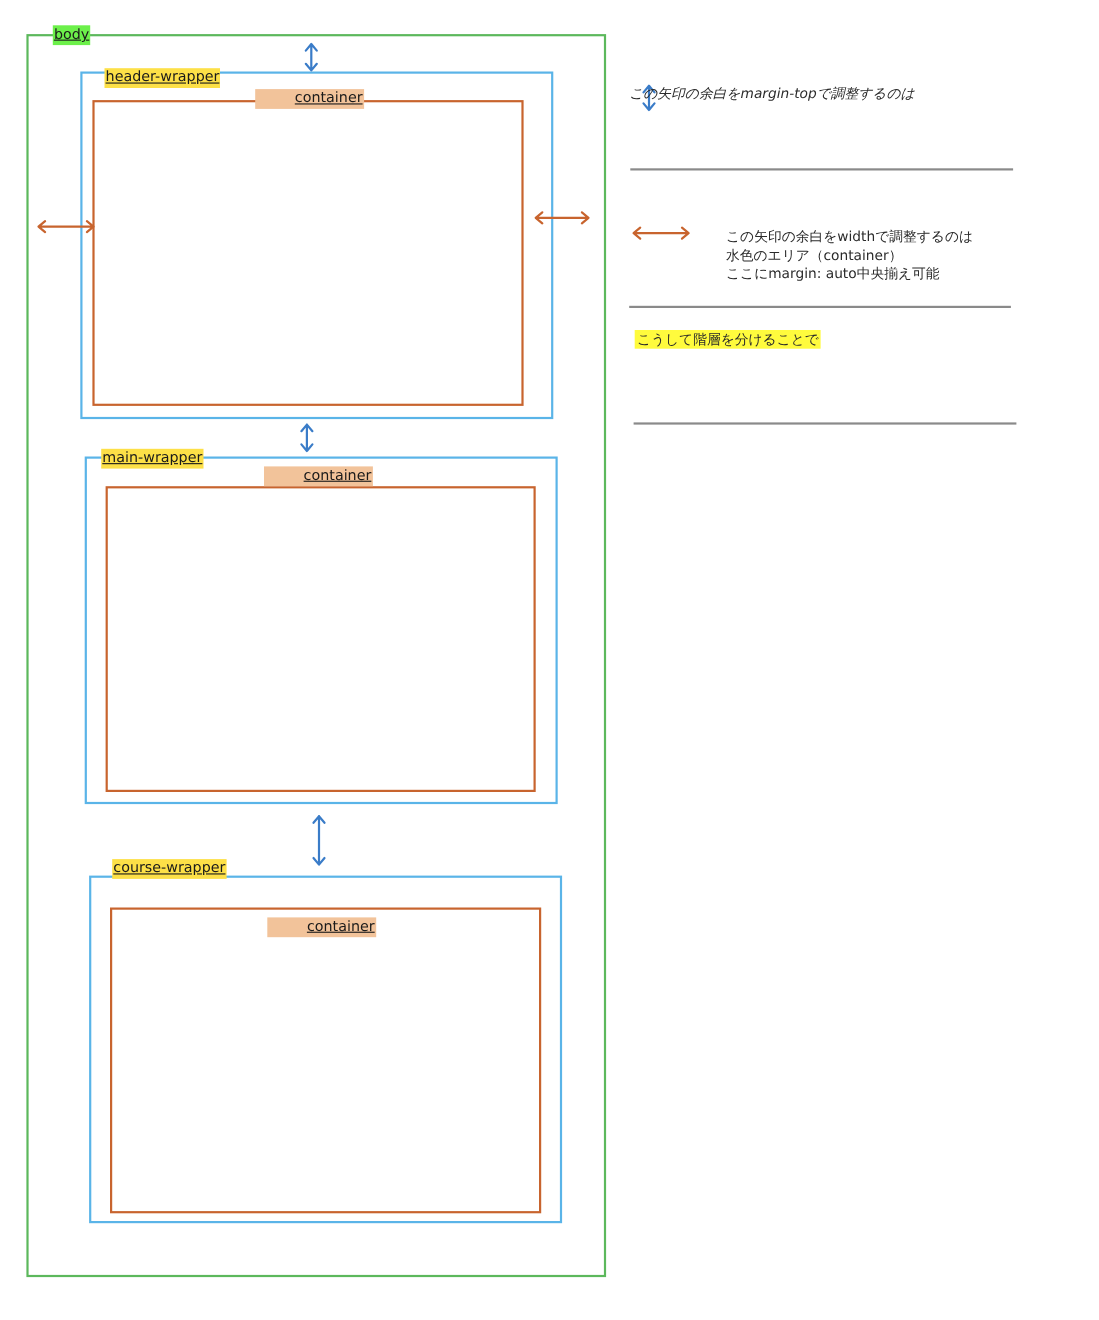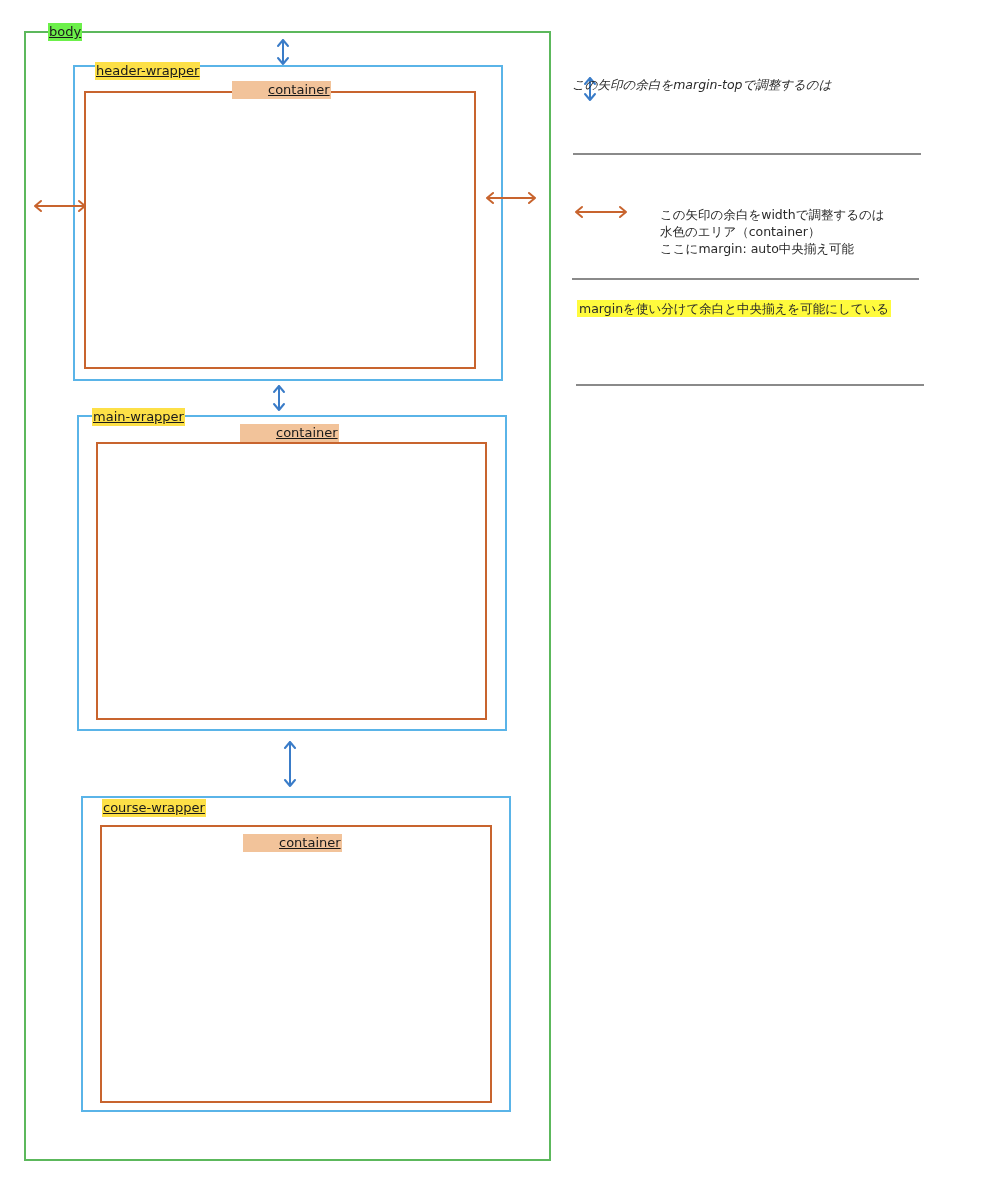--- a/index.html
+++ b/index.html
@@ -28,21 +28,21 @@
 <span class="tag tag-wrapper" style="left:95px; top:62px;">header-wrapper</span>
 <div class="abs box-container" style="left:84px; top:91px; width:392px; height:278px;"></div>
 <span class="tag tag-container" style="left:232px; top:81px;">container</span>
 
 <div class="abs box-wrapper" style="left:77px; top:415px; width:430px; height:316px;"></div>
 <span class="tag tag-wrapper" style="left:92px; top:408px;text-align:right;">main-wrapper</span>
 <div class="abs box-container" style="left:96px; top:442px; width:391px; height:278px;"></div>
 <span class="tag tag-container" style="left:240px; top:424px;">container</span>
 
 <div class="abs box-wrapper" style="left:81px; top:796px; width:430px; height:316px;"></div>
-<span class="tag tag-wrapper" style="left:102px; top:799px;">course-wrapper</span>
+<span class="tag tag-wrapper" style="left:102px; top:781px;">course-wrapper</span>
 <div class="abs box-container" style="left:100px; top:825px; width:392px; height:278px;"></div>
 <span class="tag tag-container" style="left:243px; top:834px;">container</span>
 
 <svg class="arrow" style="left:276px; top:38px;" width="14" height="28" viewBox="0 0 14 28">
   <path d="M7 2 L7 26 M2 8 L7 2 L12 8 M2 20 L7 26 L12 20" fill="none" stroke="#3a7cc8" stroke-width="2" stroke-linecap="round" stroke-linejoin="round"></path>
 </svg>
 <svg class="arrow" style="left:272px; top:384px;" width="14" height="28" viewBox="0 0 14 28">
   <path d="M7 2 L7 26 M2 8 L7 2 L12 8 M2 20 L7 26 L12 20" fill="none" stroke="#3a7cc8" stroke-width="2" stroke-linecap="round" stroke-linejoin="round"></path>
 </svg>
 <svg class="arrow" style="left:283px; top:740px;" width="14" height="48" viewBox="0 0 14 48">
@@ -68,15 +68,15 @@
   <path d="M2 7 L52 7 M8 2 L2 7 L8 12 M46 2 L52 7 L46 12" fill="none" stroke="#c8642e" stroke-width="2" stroke-linecap="round" stroke-linejoin="round"></path>
 </svg>
 <div class="note" style="left:660px; top:206px; line-height:17px;">
   <div>この矢印の余白をwidthで調整するのは</div>
   <div>水色のエリア（container）</div>
   <div>ここにmargin: auto中央揃え可能</div>
 </div>
 <div class="rule" style="left:572px; top:278px; width:347px;"></div>
 
 <div class="note" style="left:577px; top:297px; line-height:24px;">
-  <div><span class="hl">marginを使い分けて余白と中央揃えを可能にしている</span></div>
+  <div><span class="hl">こうして階層を分けることで</span></div>
 </div>
 <div class="rule" style="left:576px; top:384px; width:348px;"></div>
 
 </body></html>

